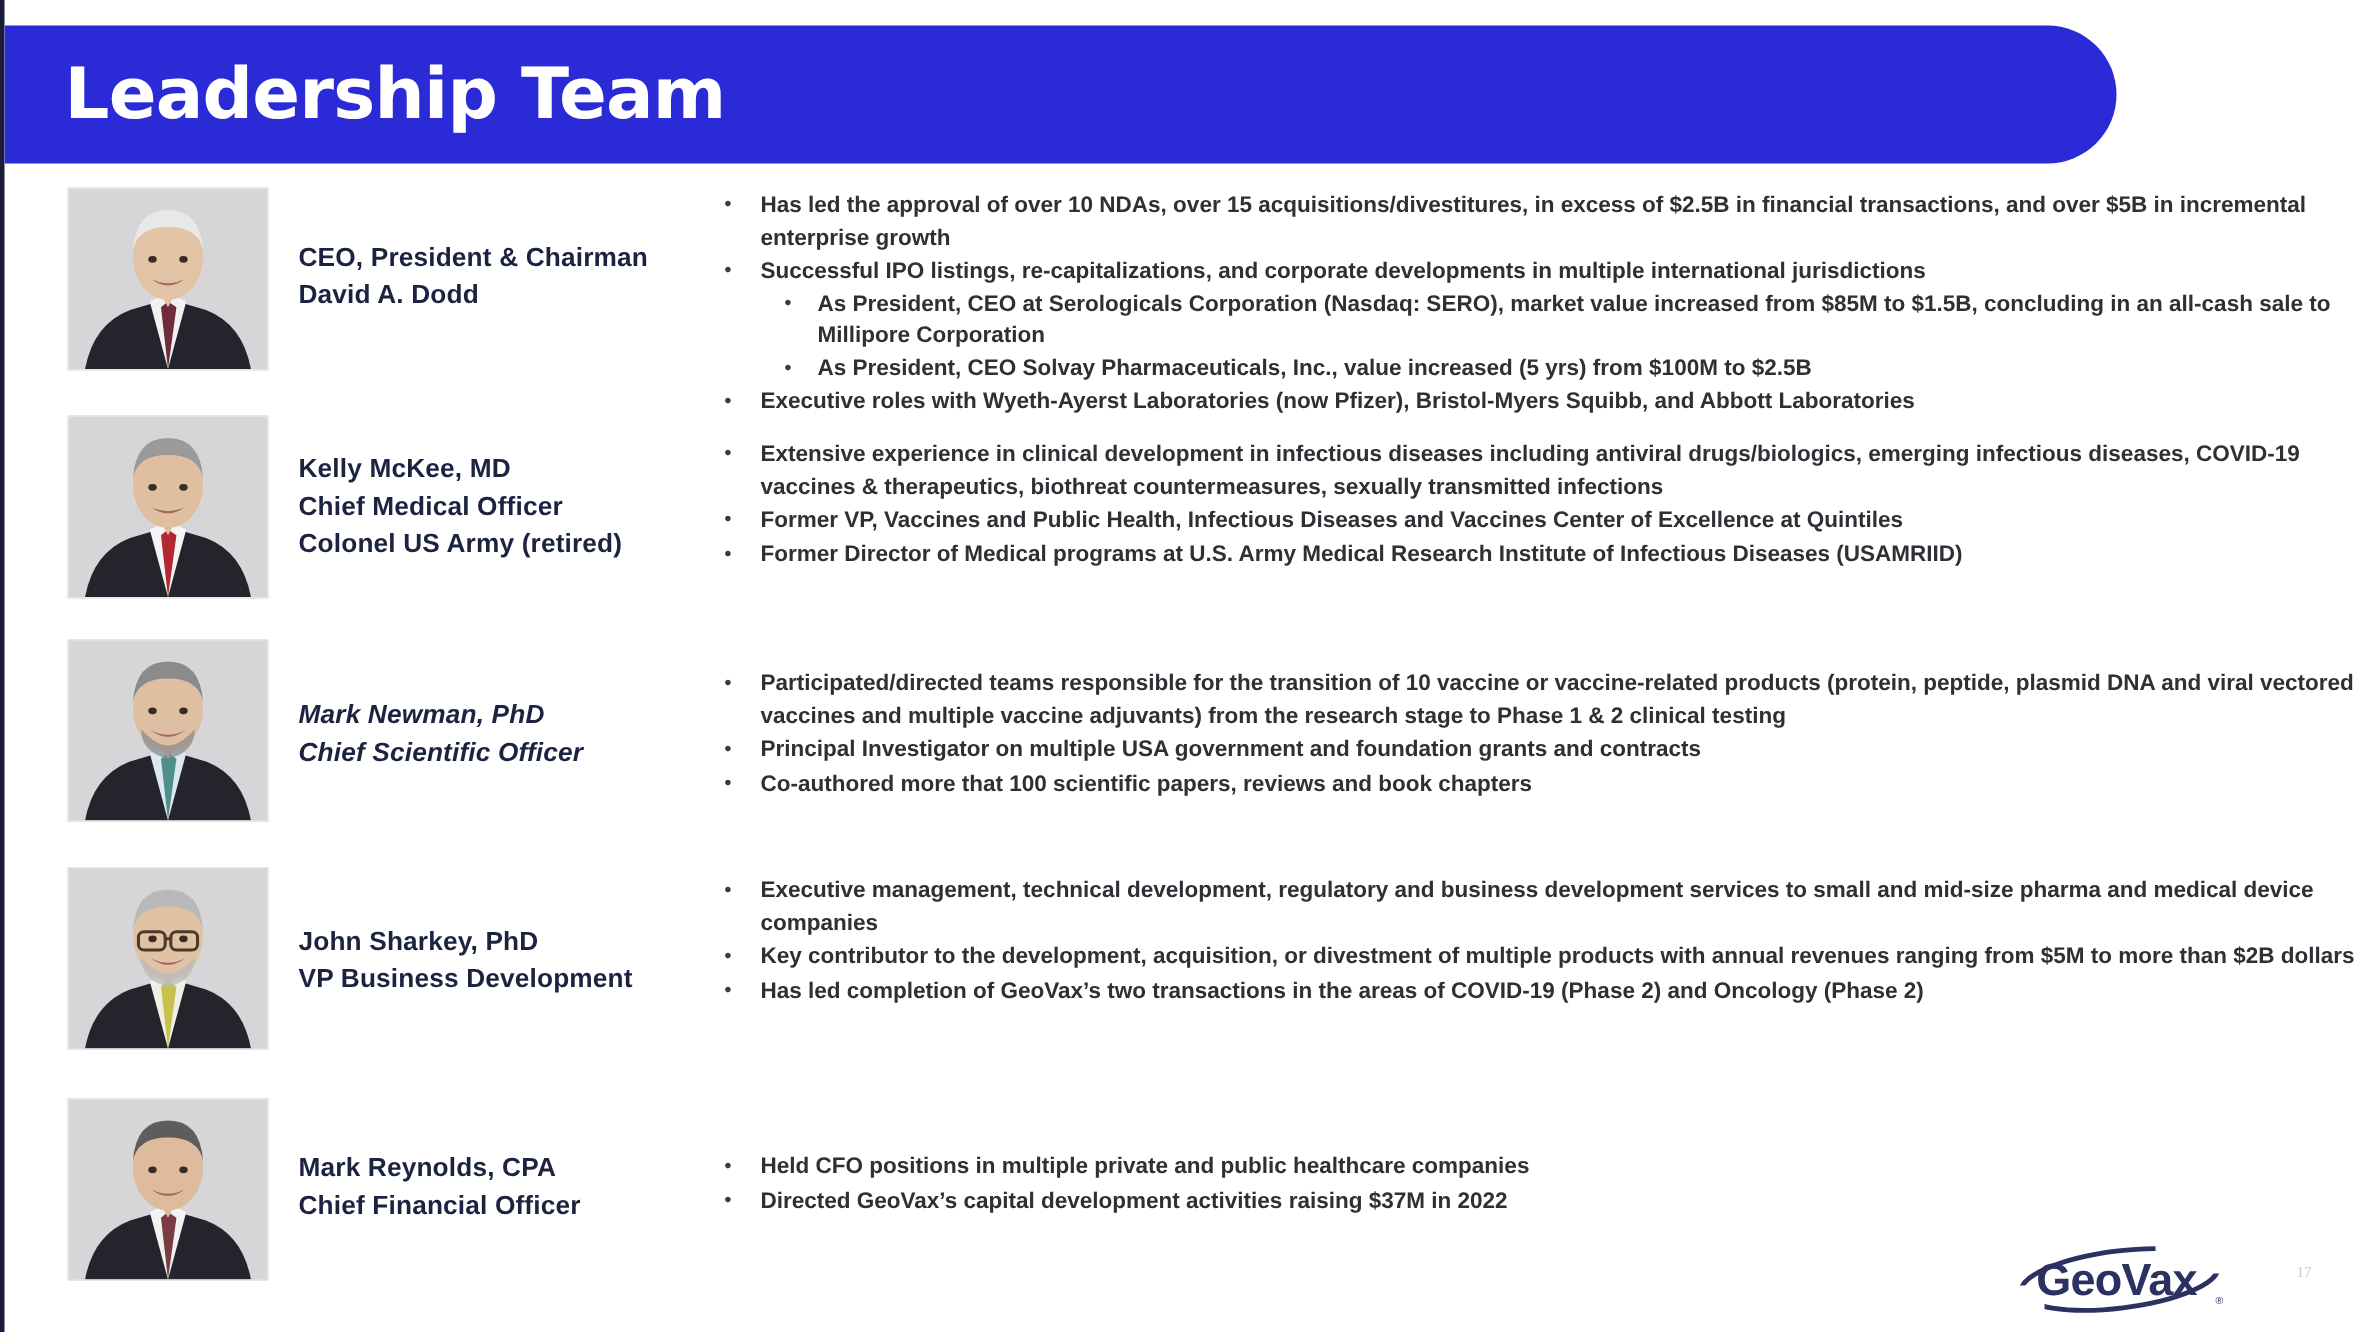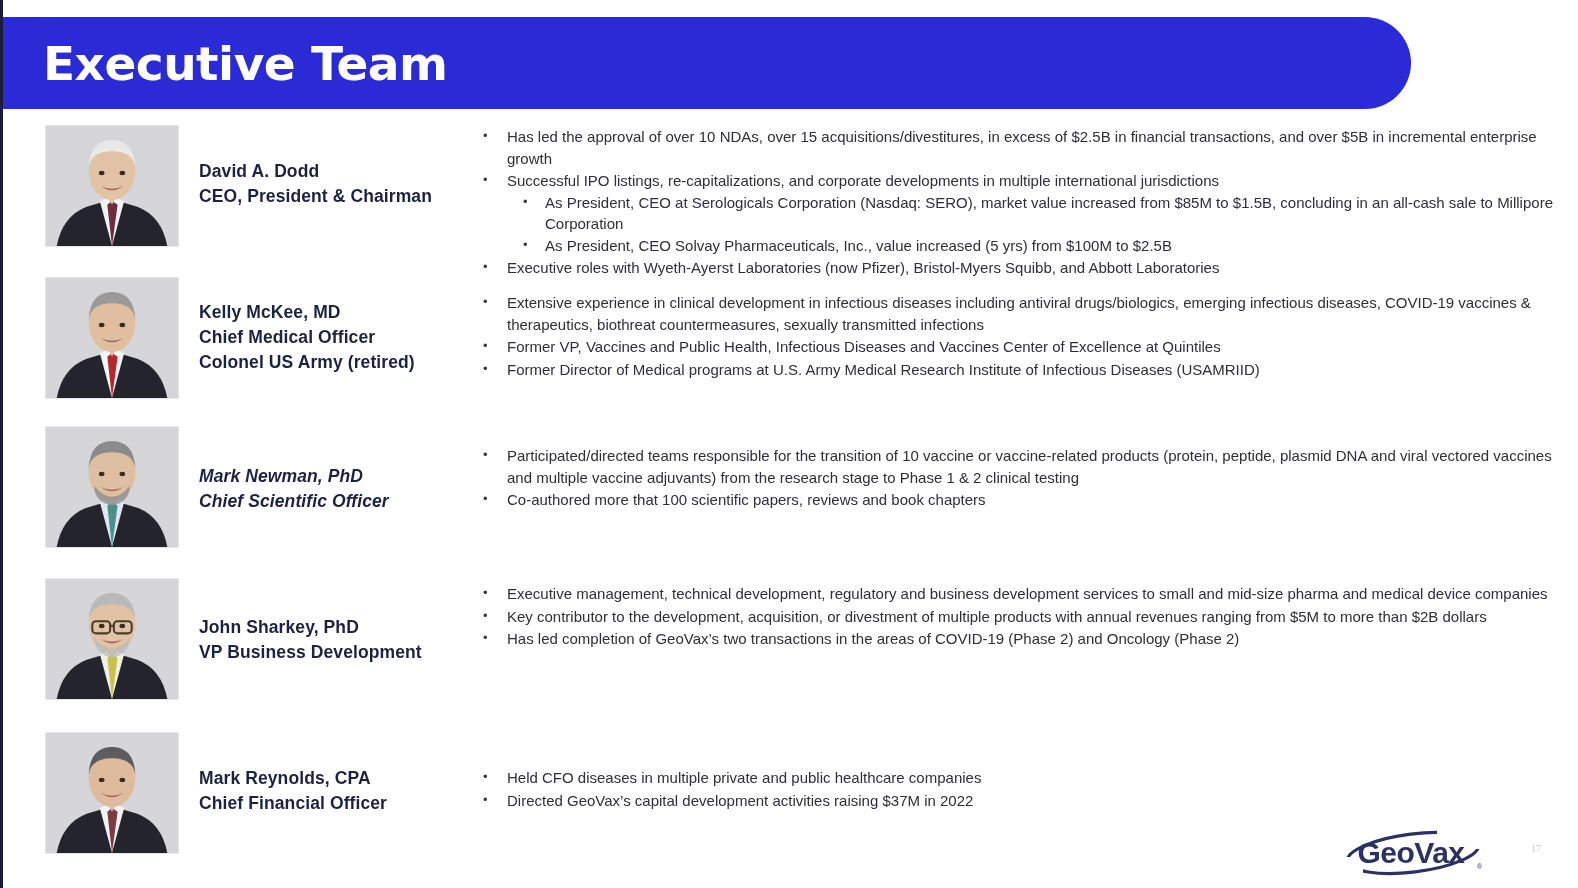--- a/index.html
+++ b/index.html
@@ -77,20 +77,21 @@
     white-space: nowrap;
   }
 
   .bullets {
     position: absolute;
     left: 476px;
     right: 10px;
     font-size: 15px;
     color: #2f2f35;
     line-height: 21.5px;
+    font-weight: bold;
   }
   ul.lvl1 {
     list-style: none;
     margin: 0;
     padding: 0;
   }
   ul.lvl1 > li {
     position: relative;
     padding-left: 28px;
     margin: 0 0 1px 0;
@@ -140,21 +141,21 @@
     color: #c9c9cf;
     font-family: "Liberation Serif", serif;
   }
 </style>
 </head>
 <body>
 
 <div class="slide">
 
   <div class="header-banner">
-    <div class="header-title">Executive Team</div>
+    <div class="header-title">Leadership Team</div>
   </div>
 
   <div class="people">
       <div class="person-row">
         <div class="photo" style="top: 13px;">
   <svg viewBox="0 0 142 128" xmlns="http://www.w3.org/2000/svg" preserveAspectRatio="xMidYMid slice">
     <rect width="142" height="128" fill="#d6d6d9"></rect>
     <path d="M12 128 Q18 96 44 86 L71 78 L98 86 Q124 96 130 128 Z" fill="#23242c"></path>
     <path d="M58 80 L71 128 L84 80 L71 74 Z" fill="#f2f2f2"></path>
     <path d="M66 84 L71 128 L77 84 L71 80 Z" fill="#6d2d3c"></path>
@@ -162,22 +163,22 @@
     <ellipse cx="71" cy="48" rx="25" ry="31" fill="#e3c3a6"></ellipse>
     <path d="M46 44 Q48 15 71 15 Q94 15 96 44 Q93 27 71 27 Q49 27 46 44 Z" fill="#e8e8e8"></path>
     <ellipse cx="60" cy="50" rx="3" ry="2.4" fill="#3a2b22"></ellipse>
     <ellipse cx="82" cy="50" rx="3" ry="2.4" fill="#3a2b22"></ellipse>
 
     <path d="M59 64 Q71 73 83 64 Q71 70 59 64 Z" fill="#a4645d"></path>
 
   </svg>
         </div>
         <div class="nameblock" style="top: 47px;">
+          <div>CEO, President &amp; Chairman</div>
           <div>David A. Dodd</div>
-          <div>CEO, President &amp; Chairman</div>
         </div>
         <div class="bullets" style="top: 14px;">
           <ul class="lvl1">
             <li>
               <span class="btxt">Has led the approval of over 10 NDAs, over 15 acquisitions/divestitures, in excess of $2.5B in financial transactions, and over $5B in incremental enterprise growth</span>
             </li>
             <li>
               <span class="btxt">Successful IPO listings, re-capitalizations, and corporate developments in multiple international jurisdictions</span>
               <ul class="lvl2">
                 <li>As President, CEO at Serologicals Corporation (Nasdaq: SERO), market value increased from $85M to $1.5B, concluding in an all-cash sale to Millipore Corporation</li>
@@ -247,20 +248,23 @@
         <div class="nameblock" style="top: 352px; font-style: italic;">
           <div>Mark Newman, PhD</div>
           <div>Chief Scientific Officer</div>
         </div>
         <div class="bullets" style="top: 333px;">
           <ul class="lvl1">
             <li>
               <span class="btxt">Participated/directed teams responsible for the transition of 10 vaccine or vaccine-related products (protein, peptide, plasmid DNA and viral vectored vaccines and multiple vaccine adjuvants) from the research stage to Phase 1 &amp; 2 clinical testing</span>
             </li>
             <li>
+              <span class="btxt">Principal Investigator on multiple USA government and foundation grants and contracts</span>
+            </li>
+            <li>
               <span class="btxt">Co-authored more that 100 scientific papers, reviews and book chapters</span>
             </li>
           </ul>
         </div>
       </div>
       <div class="person-row">
         <div class="photo" style="top: 466px;">
   <svg viewBox="0 0 142 128" xmlns="http://www.w3.org/2000/svg" preserveAspectRatio="xMidYMid slice">
     <rect width="142" height="128" fill="#d6d6d9"></rect>
     <path d="M12 128 Q18 96 44 86 L71 78 L98 86 Q124 96 130 128 Z" fill="#23242c"></path>
@@ -317,21 +321,21 @@
 
   </svg>
         </div>
         <div class="nameblock" style="top: 654px;">
           <div>Mark Reynolds, CPA</div>
           <div>Chief Financial Officer</div>
         </div>
         <div class="bullets" style="top: 655px;">
           <ul class="lvl1">
             <li>
-              <span class="btxt">Held CFO diseases in multiple private and public healthcare companies</span>
+              <span class="btxt">Held CFO positions in multiple private and public healthcare companies</span>
             </li>
             <li>
               <span class="btxt">Directed GeoVax’s capital development activities raising $37M in 2022</span>
             </li>
           </ul>
         </div>
       </div>
     </div>
 
   <div class="logo">

